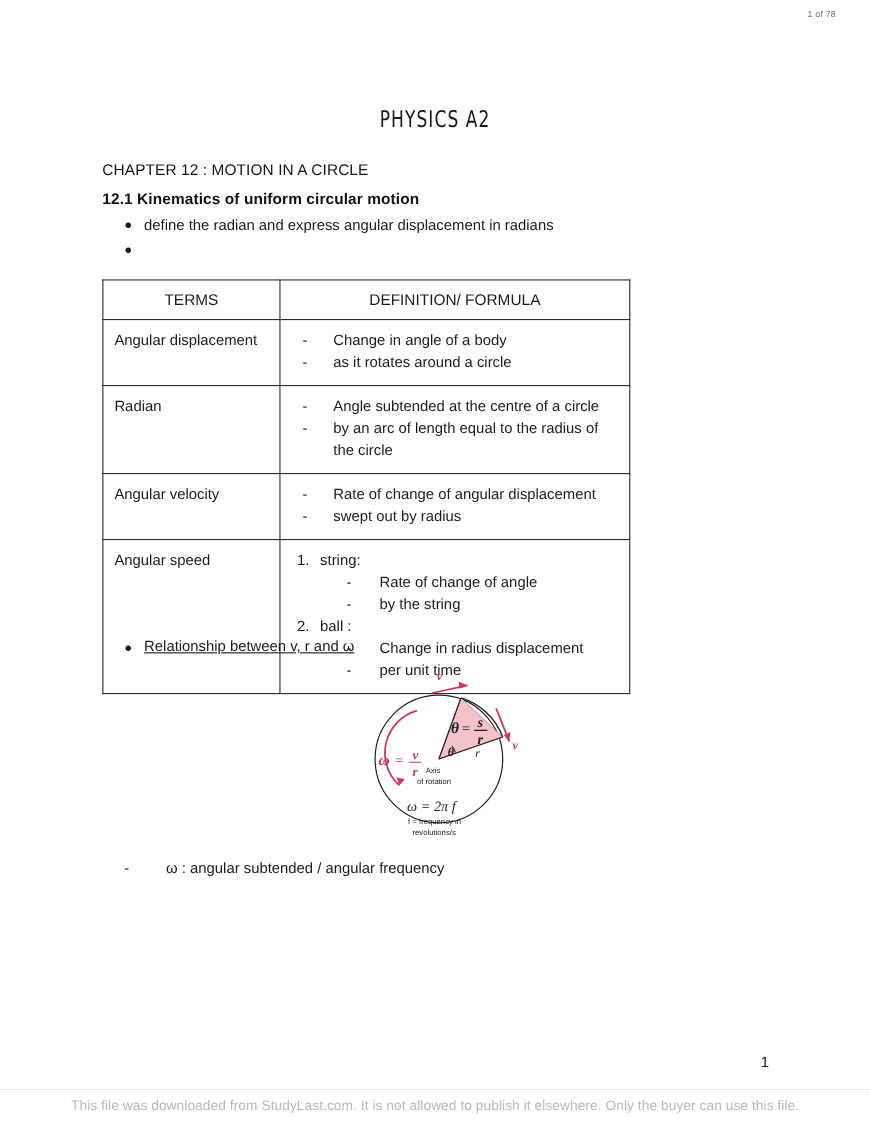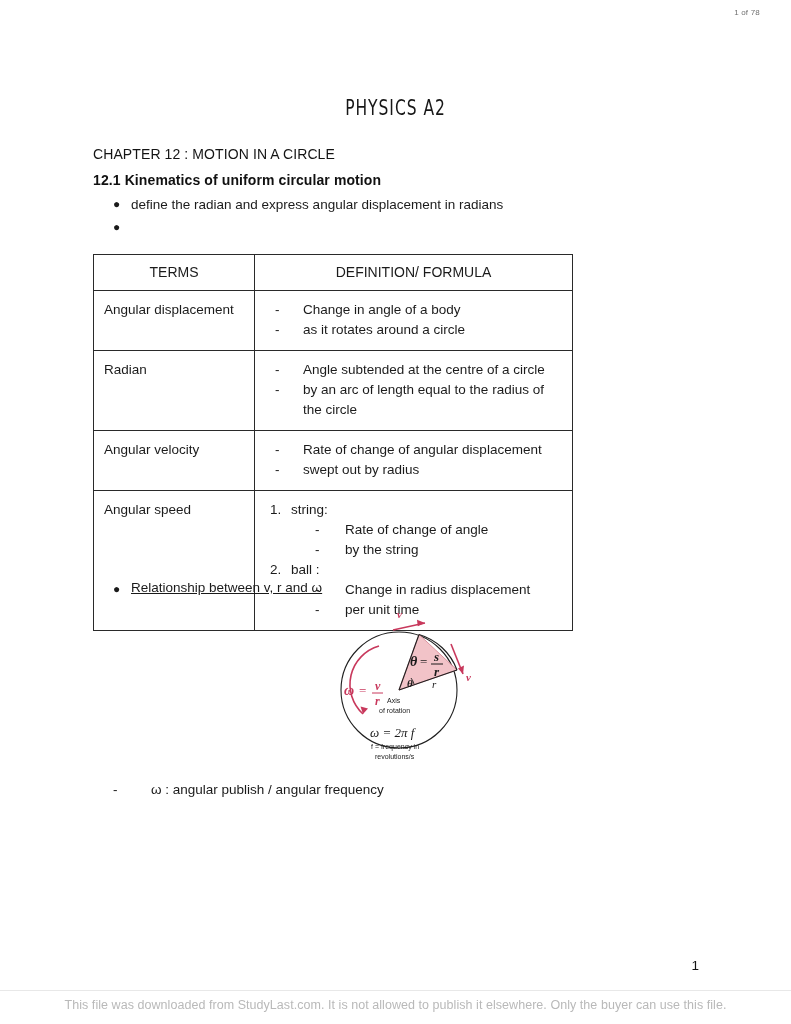--- a/index.html
+++ b/index.html
@@ -363,18 +363,18 @@
 
     <text x="37" y="133" font-family="'Liberation Serif', serif" font-style="italic" font-size="13" fill="#1b1b1b">ω = 2π f</text>
 
     <text x="38" y="145" font-family="'Liberation Sans', sans-serif" font-size="7" fill="#1b1b1b">f = frequency in</text>
     <text x="42" y="155" font-family="'Liberation Sans', sans-serif" font-size="7" fill="#1b1b1b">revolutions/s</text>
   </svg>
 </div>
 
 <div class="closing-note">
   <span class="dash">-</span>
-  <span>ω : angular publish / angular frequency</span>
+  <span>ω : angular subtended / angular frequency</span>
 </div>
 
 <div class="page-number">1</div>
 <div class="watermark-rule"></div>
 <div class="watermark">This file was downloaded from StudyLast.com. It is not allowed to publish it elsewhere. Only the buyer can use this file.</div>
 
 </body></html>

